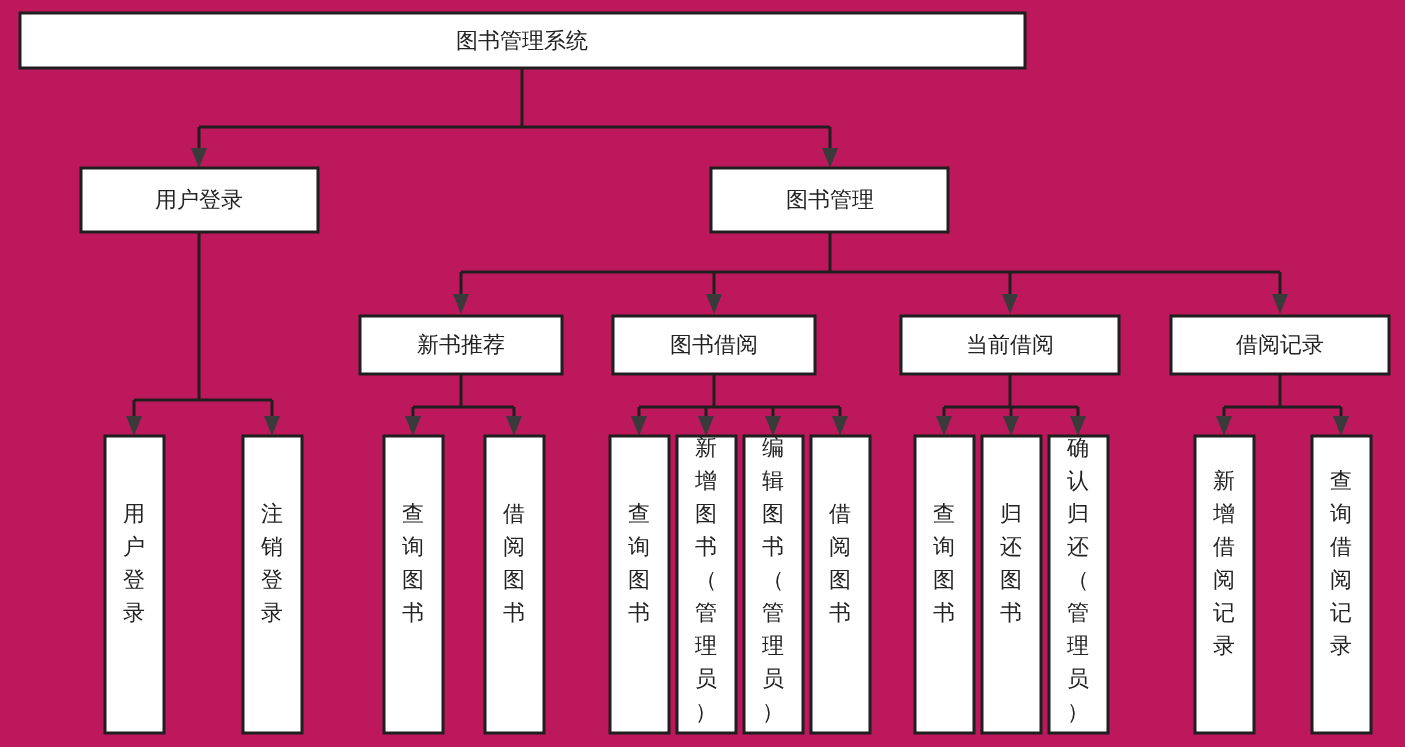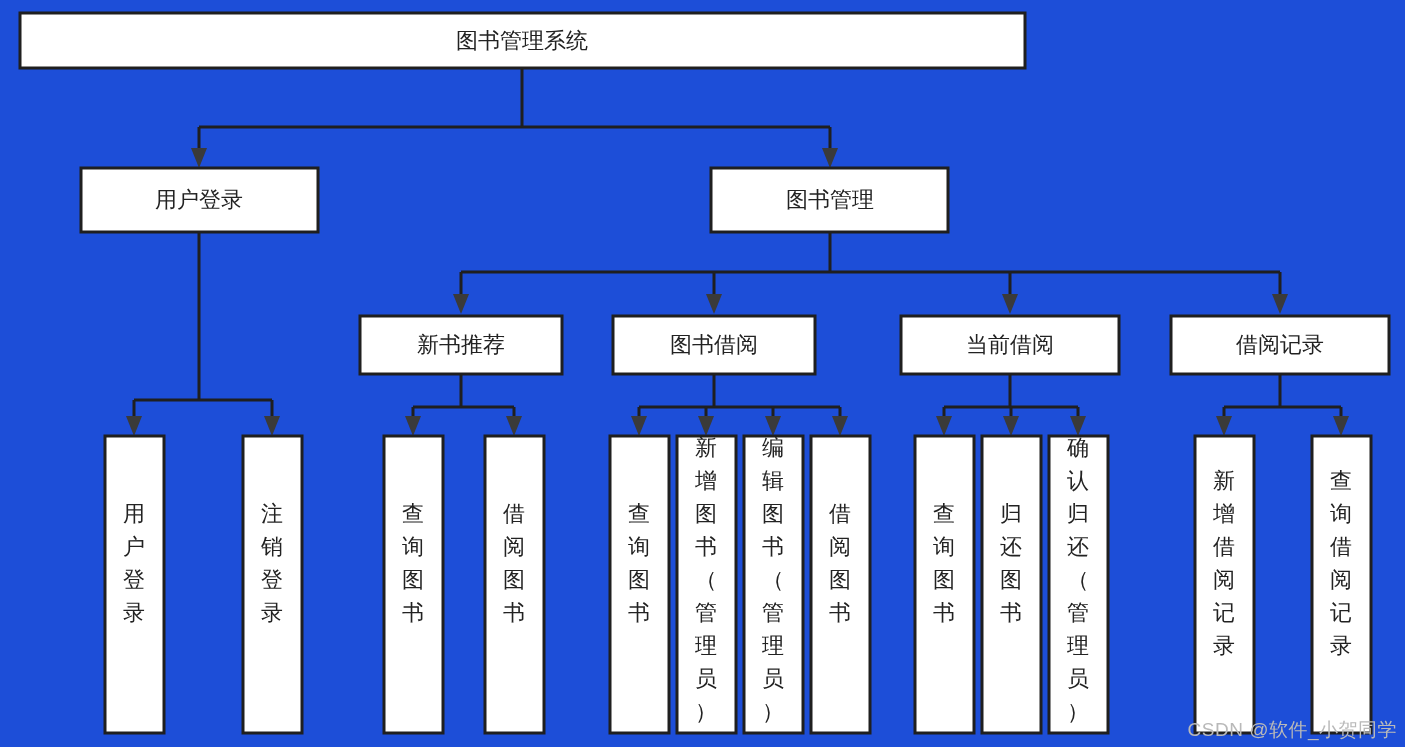--- a/index.html
+++ b/index.html
@@ -10,21 +10,21 @@
   body {
     width: 1405px;
     height: 747px;
     font-family: "Liberation Sans", "DejaVu Sans", sans-serif;
     overflow: hidden;
   }
   #diagram-root {
     position: relative;
     width: 1405px;
     height: 747px;
-    background: #1d4ed8;
+    background: #be185d;
   }
   svg.diagram {
     position: absolute;
     top: 0;
     left: 0;
     width: 1405px;
     height: 747px;
   }
   .node-rect {
     fill: #ffffff;
@@ -229,15 +229,14 @@
       <text class="node-label-vert" x="1224" y="488"><tspan x="1224" y="488">新</tspan><tspan x="1224" y="521">增</tspan><tspan x="1224" y="554">借</tspan><tspan x="1224" y="587">阅</tspan><tspan x="1224" y="620">记</tspan><tspan x="1224" y="653">录</tspan></text>
     </g>
 
     <g>
       <rect class="node-rect" x="1312" y="436" width="59" height="297"></rect>
       <text class="node-label-vert" x="1341" y="488"><tspan x="1341" y="488">查</tspan><tspan x="1341" y="521">询</tspan><tspan x="1341" y="554">借</tspan><tspan x="1341" y="587">阅</tspan><tspan x="1341" y="620">记</tspan><tspan x="1341" y="653">录</tspan></text>
     </g>
 
   </svg>
 
-  <div class="watermark">CSDN @软件_小贺同学</div>
 
 </div>
 
 </body></html>

